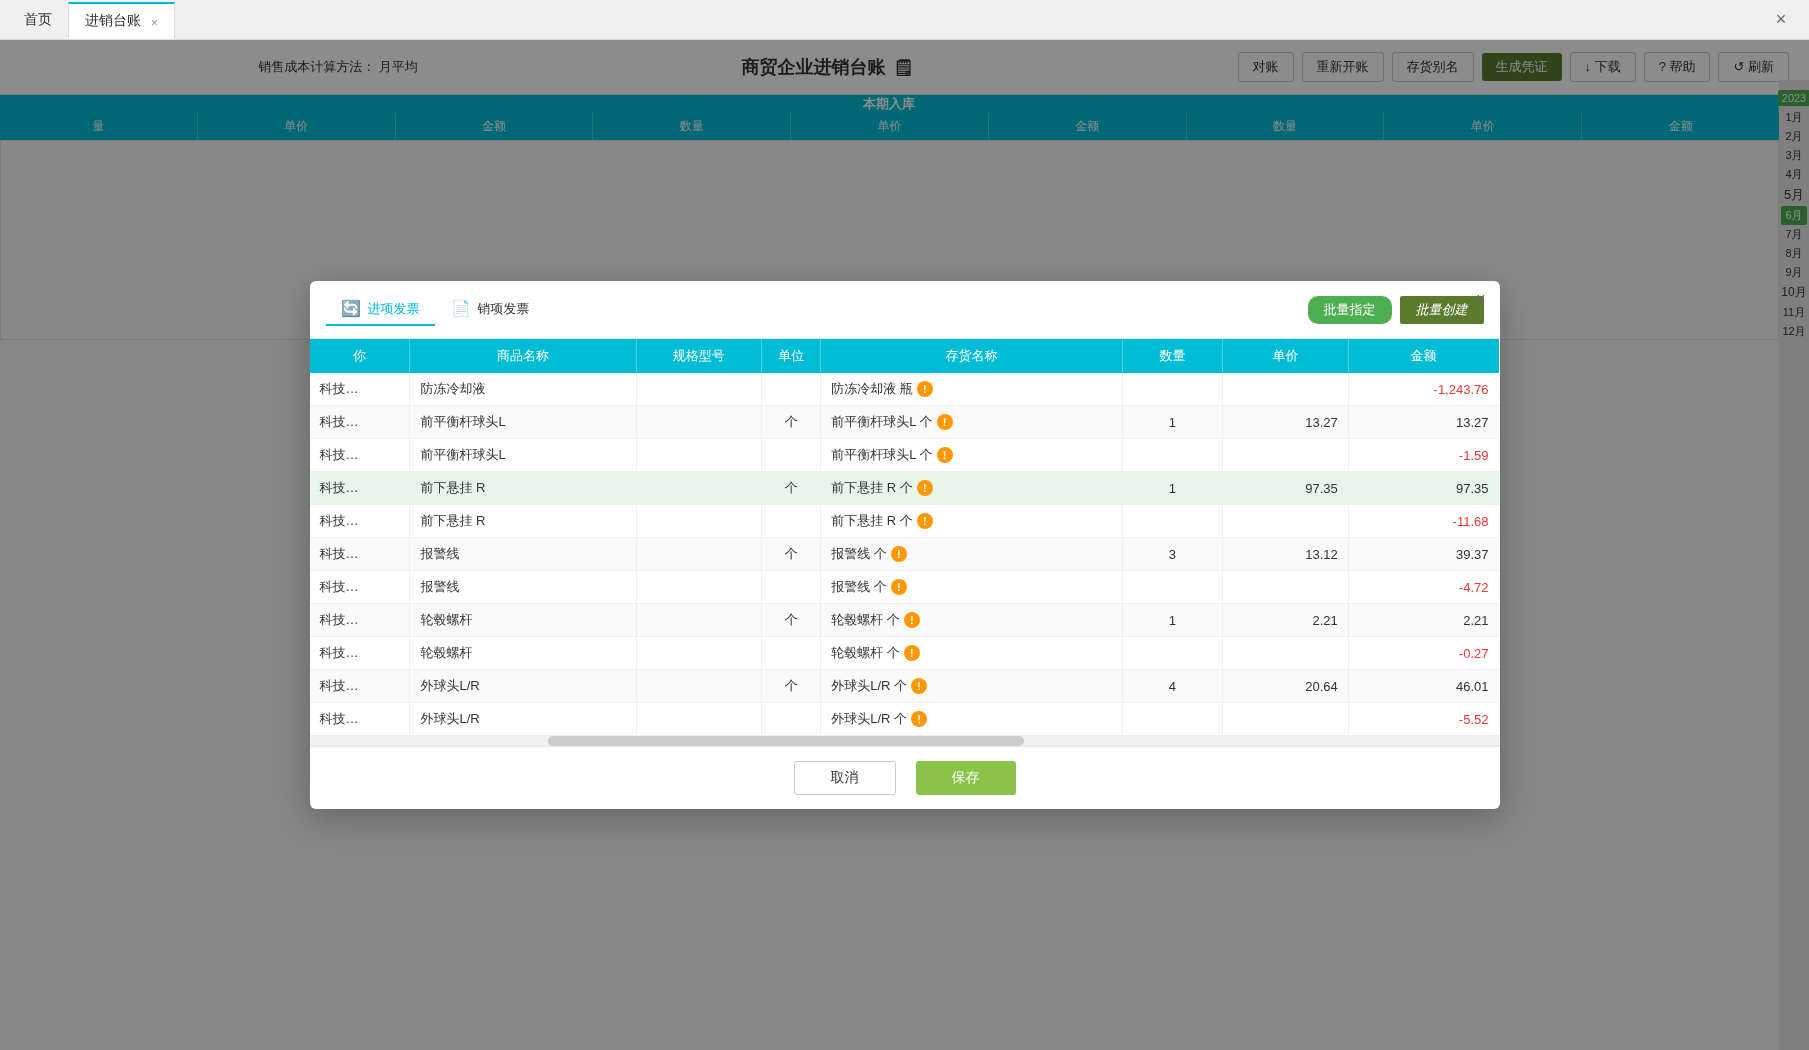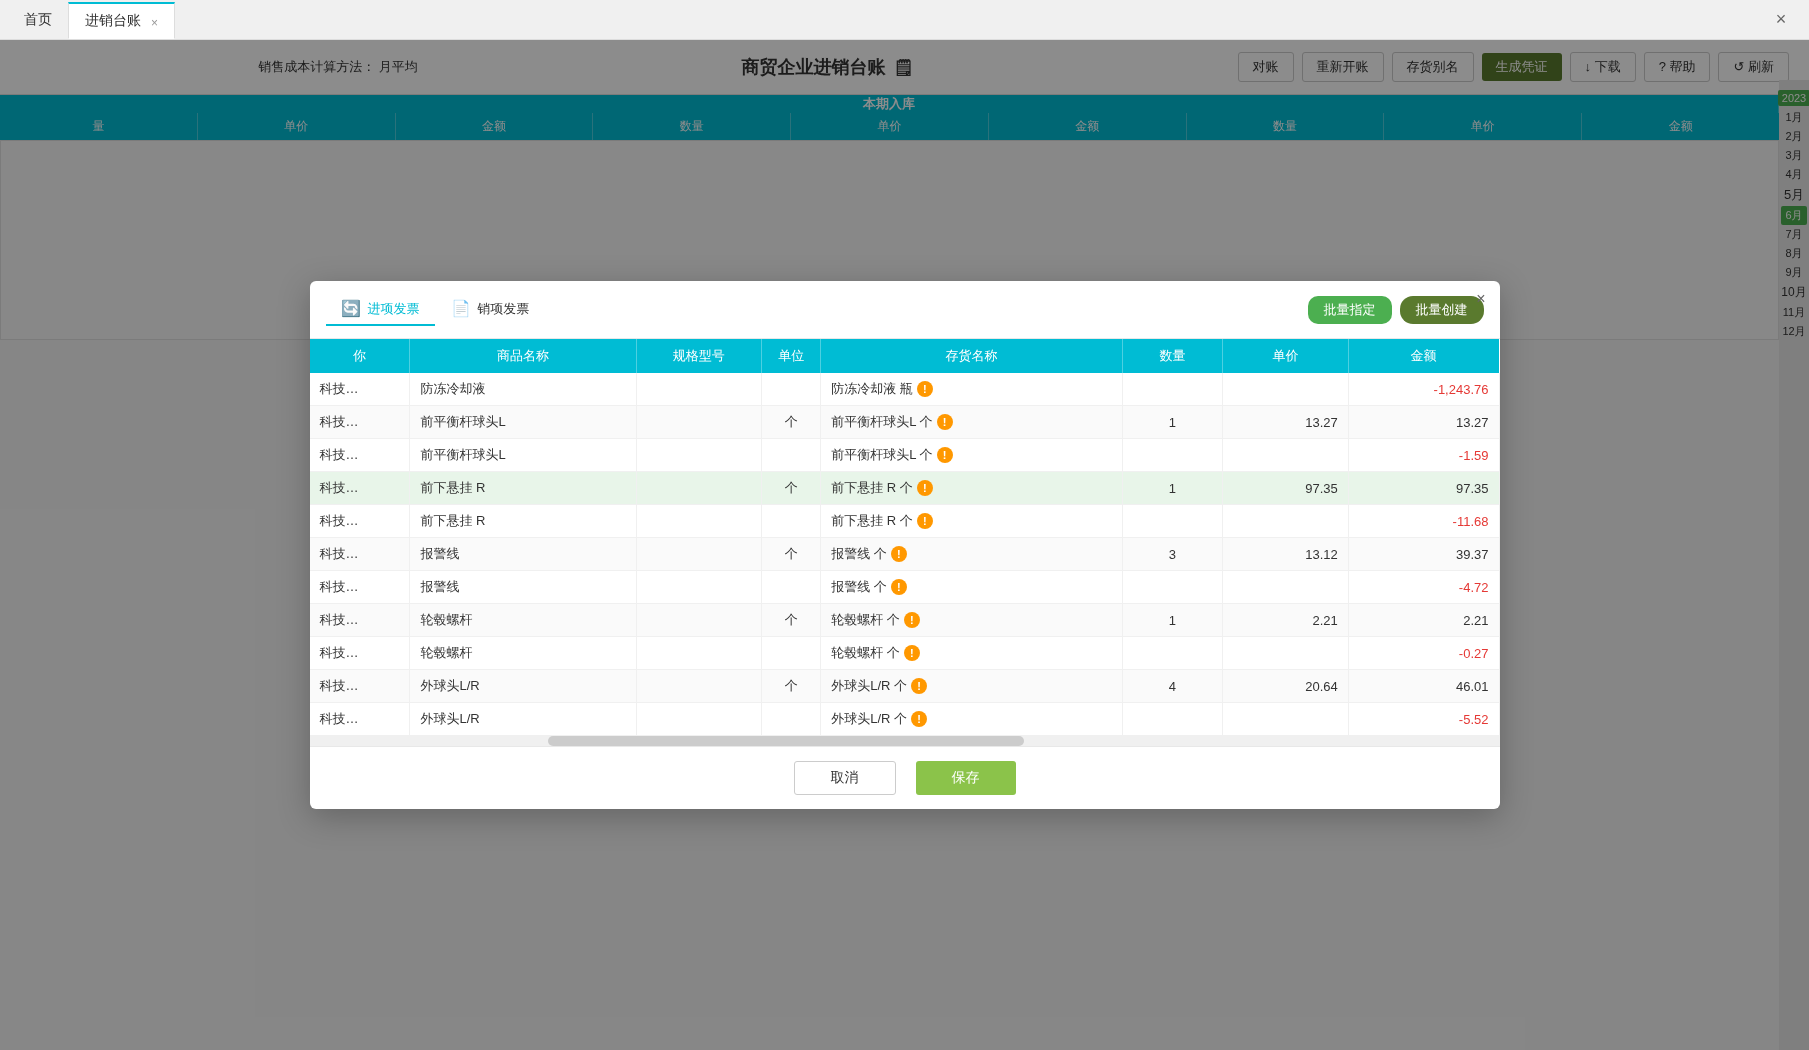--- a/index.html
+++ b/index.html
@@ -175,23 +175,24 @@
       padding: 5px 16px;
       border-radius: 10px;
       cursor: pointer;
       font-size: 13px;
     }
     .btn-batch-create {
       background: #5a7a2e;
       color: #fff;
       border: none;
       padding: 4px 16px;
-      border-radius: 13px;
-      cursor: pointer;
-      font-size: 13px;
+      border-radius: 2px;
+      cursor: pointer;
+      font-size: 13px;
+      font-style: italic;
     }
 
     .modal-close {
       position: absolute;
       top: 10px;
       right: 14px;
       cursor: pointer;
       font-size: 16px;
       color: #666;
       background: none;

